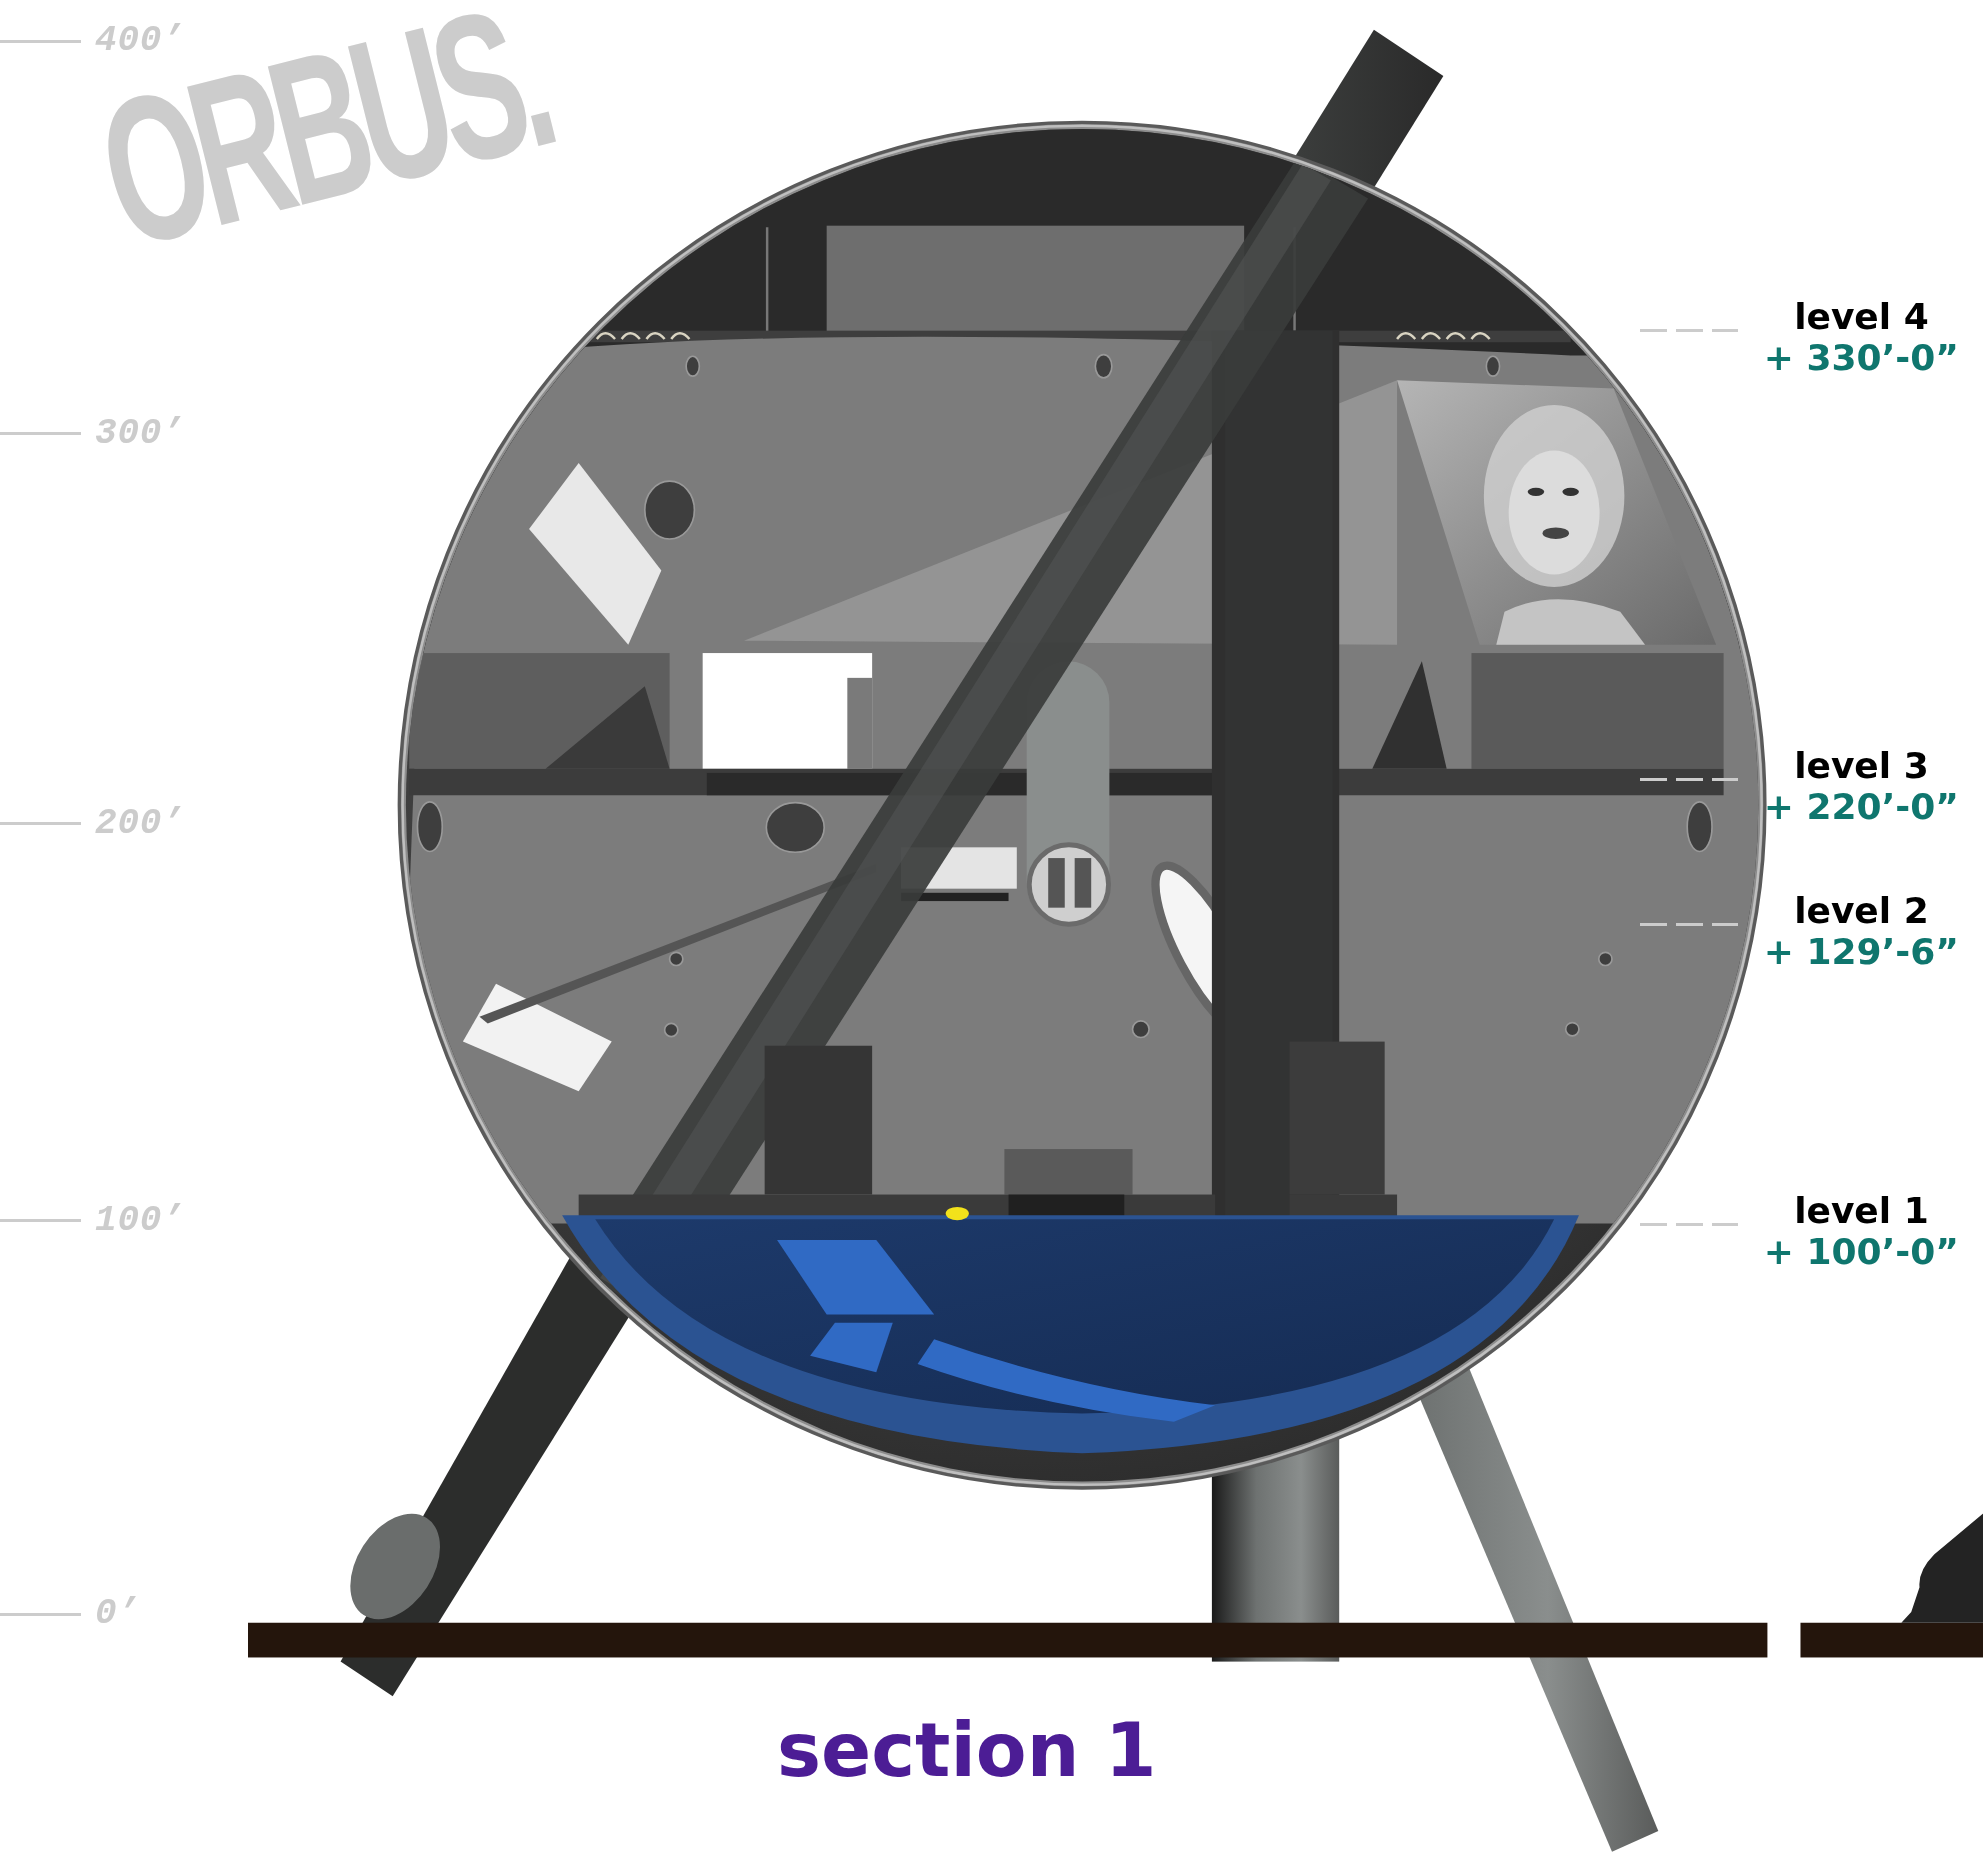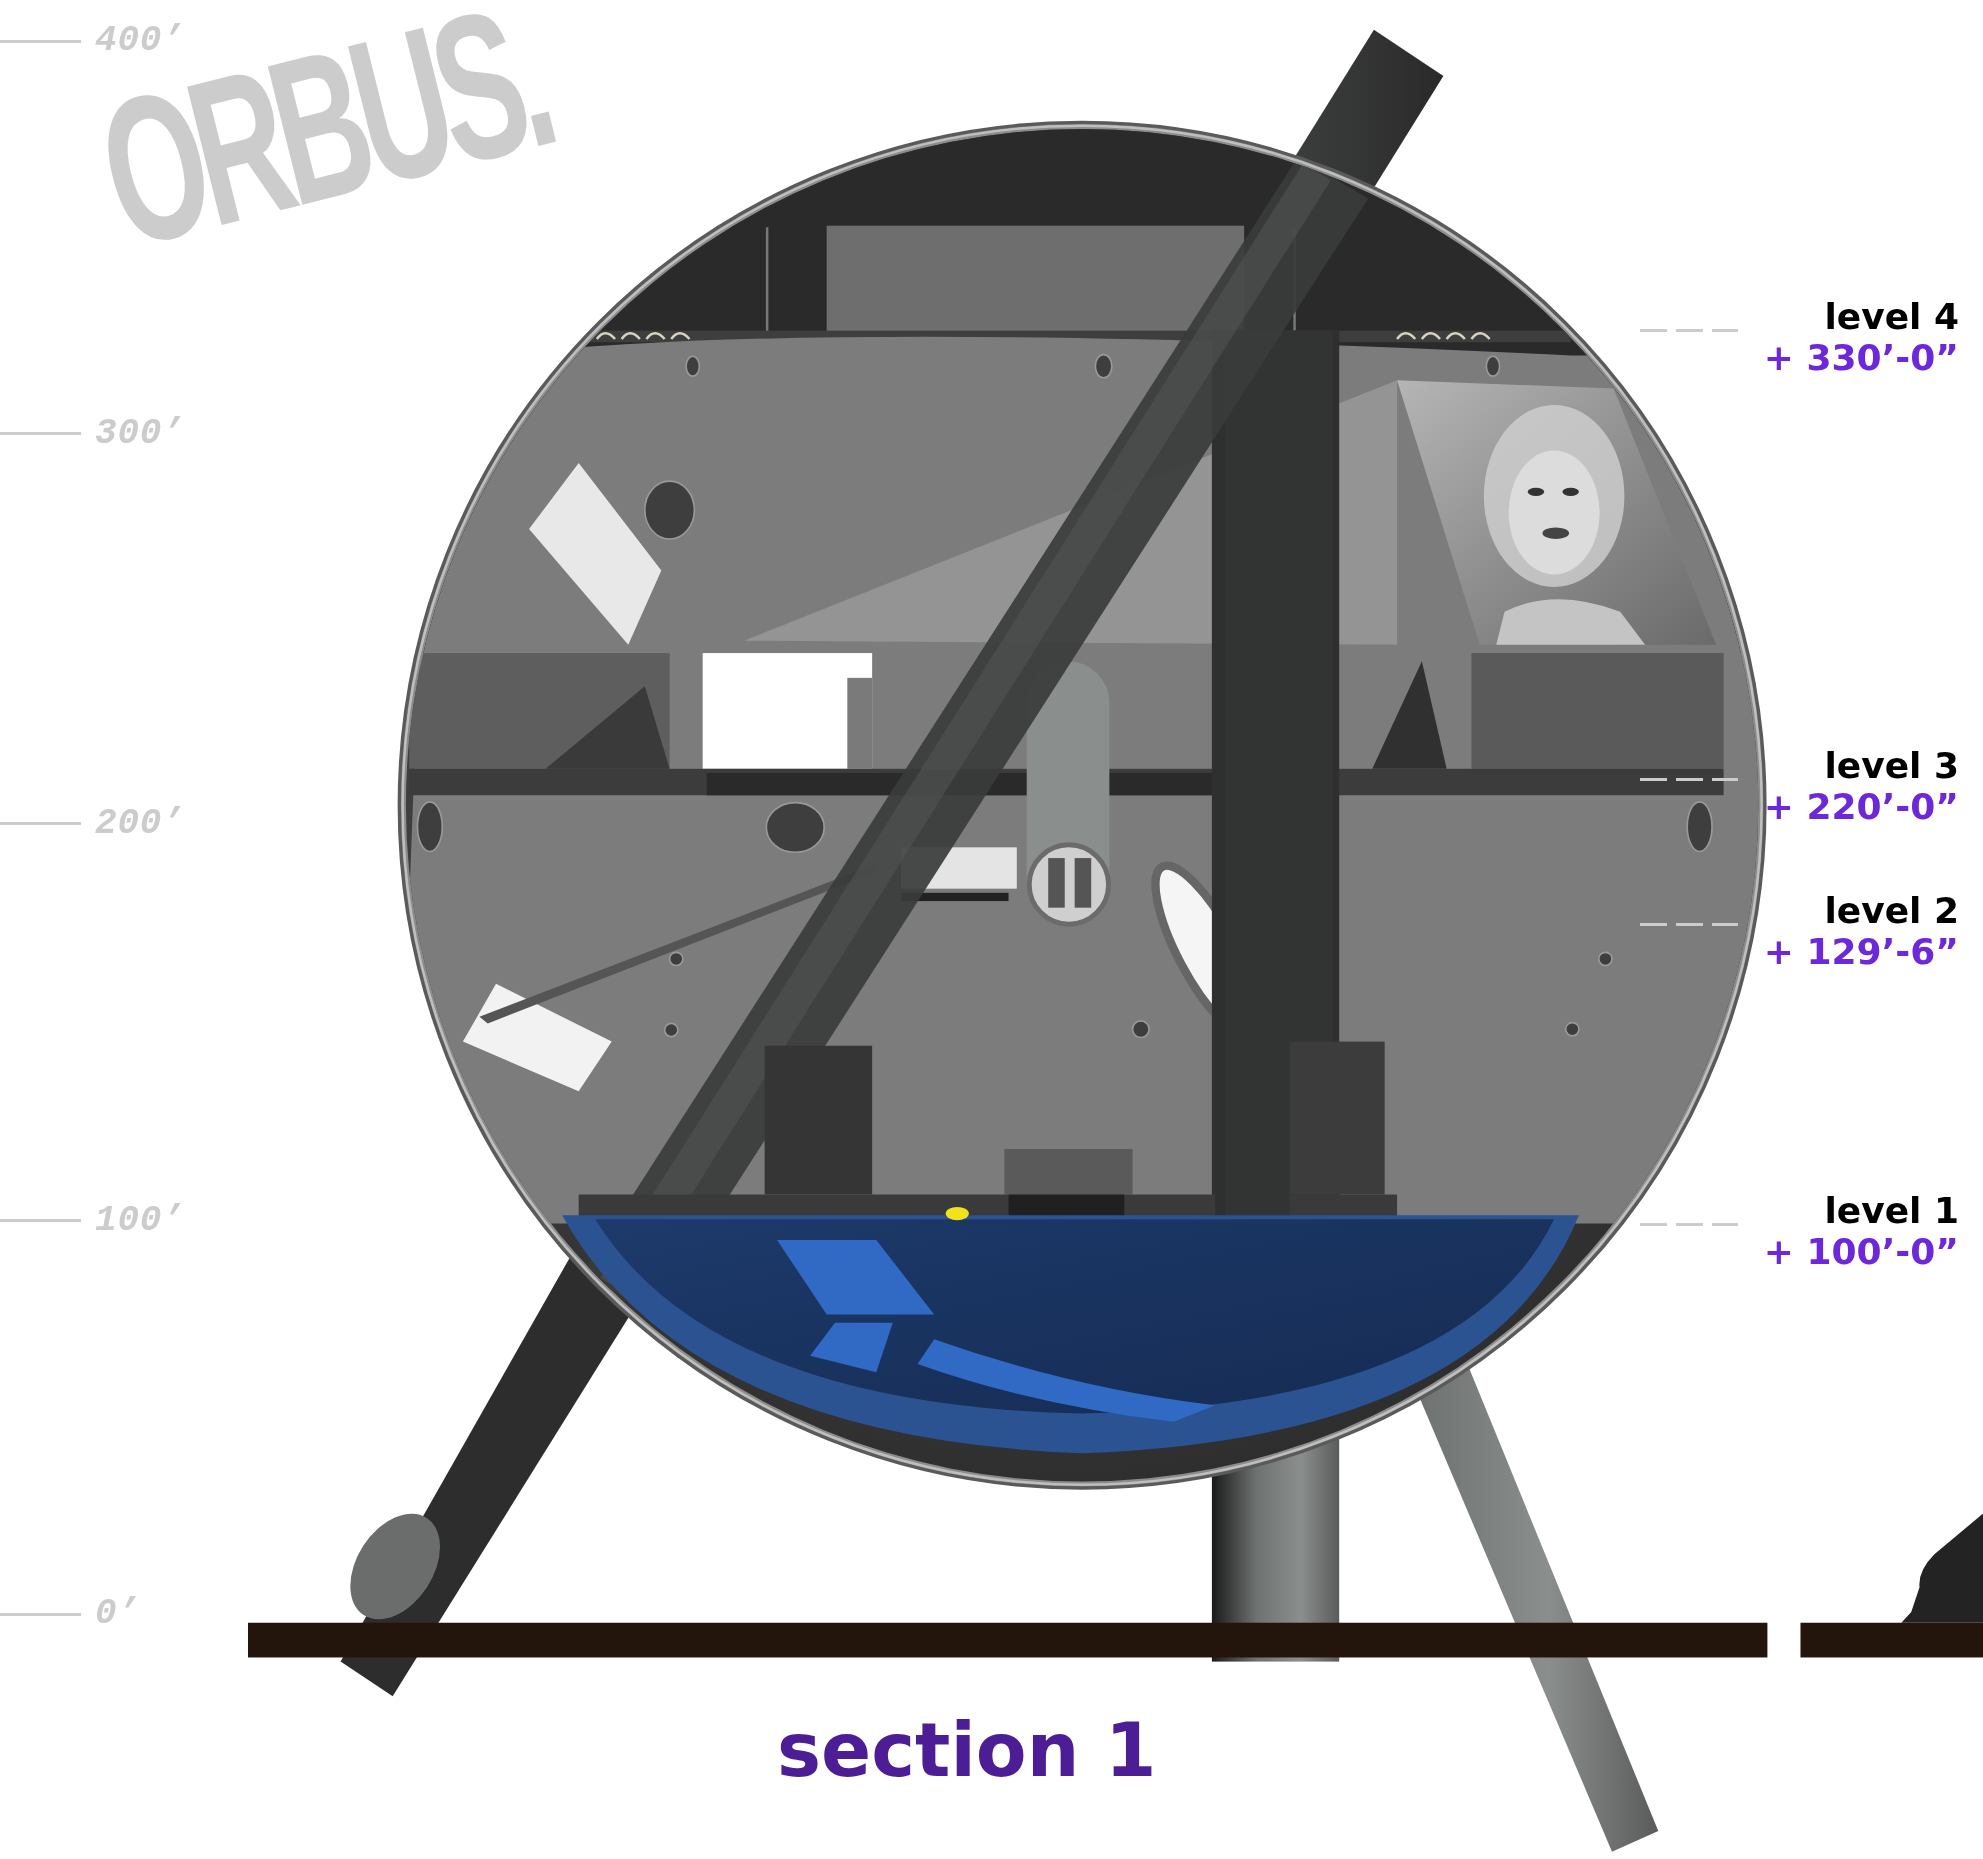--- a/index.html
+++ b/index.html
@@ -10,23 +10,23 @@
   .scale-tick { position: absolute; left: 0; height: 3.3px; width: 81px; background: #cccccc; }
   .scale-label { position: absolute; left: 95px; font-family: Liberation Mono, monospace; font-weight: bold;
                  font-size: 36px; color: #cccccc; letter-spacing: 0.8px; line-height: 1; font-style: italic; }
 
   
   .orbus { position: absolute; left: 83px; top: 79px; font-family: "Liberation Sans", sans-serif; font-weight: bold;
            font-size: 207px; color: #cccccc; line-height: 1; letter-spacing: -15px;
            transform: rotate(-14deg) scaleX(0.62); transform-origin: left top; white-space: nowrap; }
 
   
-  .level { position: absolute; right: 25px; text-align: right; line-height: 1; }
+  .level { position: absolute; right: 25px; text-align: center; line-height: 1; }
   .level .lname { display: block; font-family: "DejaVu Sans", sans-serif; font-weight: bold; font-size: 36px; color: #000000; }
-  .level .lelev { display: block; font-family: "DejaVu Sans", sans-serif; font-weight: bold; font-size: 36px; color: #6d28d9; margin-top: 5px; }
+  .level .lelev { display: block; font-family: "DejaVu Sans", sans-serif; font-weight: bold; font-size: 36px; color: #0f766e; margin-top: 5px; }
   .level .ldash { position: absolute; top: 30px; width: 107px; height: 3.3px;
                   background: repeating-linear-gradient(90deg, #cccccc 0 26.5px, transparent 26.5px 36px); }
 
   .section-title { position: absolute; left: 777px; top: 1713px; font-family: "DejaVu Sans", sans-serif; font-weight: bold;
                    font-size: 74px; color: #4c1d95; line-height: 1; }
 </style>
 </head>
 <body>
 
 <svg id="drawing" viewBox="0 0 2400 2250" xmlns="http://www.w3.org/2000/svg">

